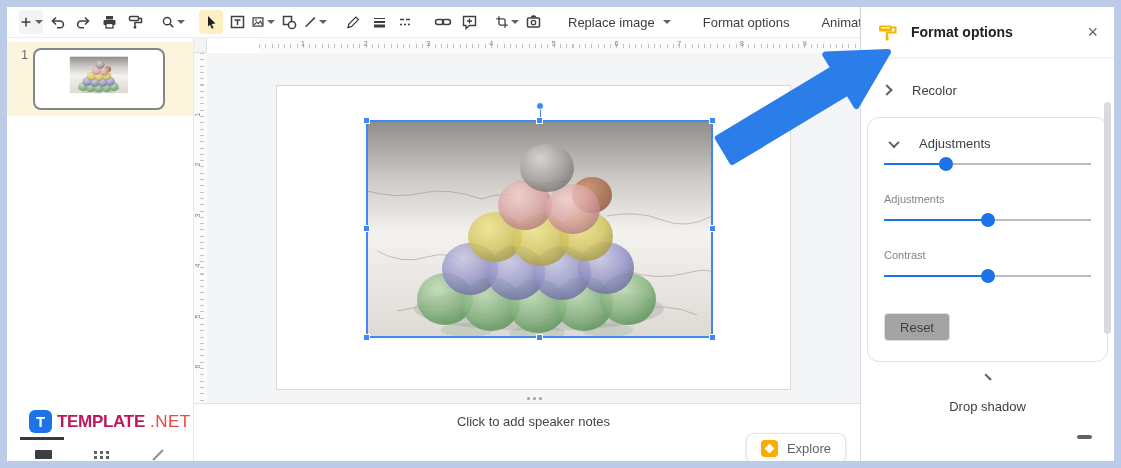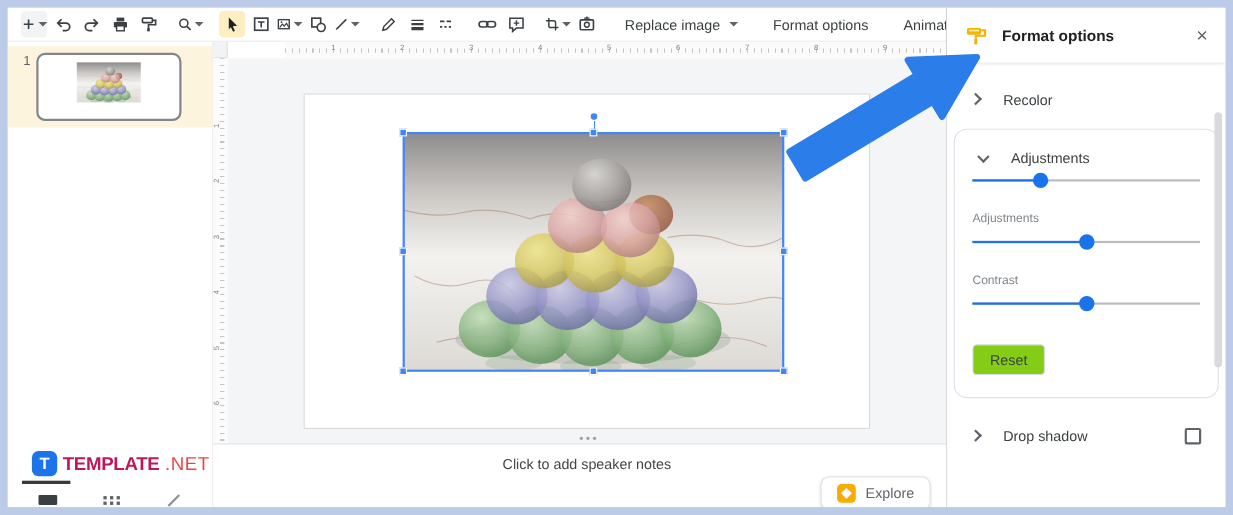--- a/index.html
+++ b/index.html
@@ -82,22 +82,22 @@
   .chev-r { width:8px; height:8px; border-right:2px solid #5f6368; border-top:2px solid #5f6368; transform:rotate(45deg); }
   .chev-d { width:8px; height:8px; border-right:2px solid #5f6368; border-bottom:2px solid #5f6368; transform:rotate(45deg) translate(-1px,-1px); }
   .sect-label { font-size:13px; color:#3c4043; }
   .adj-card { margin:6px 6px 0; border:1px solid #dfe1e5; border-radius:12px; padding:12px 16px 20px; background:#fff; }
   .adj-head { display:flex; align-items:center; gap:21px; padding:6px 6px; cursor:pointer; }
   .slider-label { font-size:11px; color:#80868b; margin:22px 0 8px; }
   .slider { position:relative; height:14px; cursor:pointer; }
   .slider-track { position:absolute; left:0; right:0; top:6px; height:2px; background:#b9bdc1; }
   .slider-fill { position:absolute; left:0; top:6px; height:2px; background:var(--slider-blue,#1a73e8); width:var(--pct,50%); }
   .slider-thumb { position:absolute; top:0; left:var(--pct,50%); margin-left:-7px; width:14px; height:14px; border-radius:50%; background:var(--slider-blue,#1a73e8); }
-  .reset-btn { margin-top:30px; width:66px; height:28px; background:#84cc16; border:1px solid #dadce0; border-radius:4px; font-size:13px; color:#3c4043; font-family:inherit; cursor:pointer; }
-  .shadow-row { margin-top:14px; display:flex; align-items:center; gap:21px; padding:0 22px; height:40px; cursor:pointer; }
+  .reset-btn { margin-top:30px; width:66px; height:28px; background:#a3a3a3; border:1px solid #dadce0; border-radius:4px; font-size:13px; color:#3c4043; font-family:inherit; cursor:pointer; }
+  .shadow-row { margin-top:14px; display:flex; align-items:center; gap:21px; padding:0 22px; height:40px; cursor:pointer;flex-direction:column; }
   .checkbox { margin-left:auto; width:15px; height:15px; border:2px solid #5f6368; border-radius:2px; cursor:pointer; }
   .panel-scrollbar { position:absolute; right:3px; top:95px; width:7px; height:232px; background:#d8dadd; border-radius:4px; cursor:pointer; }
 
   .arrow-overlay { position:absolute; inset:0; pointer-events:none; z-index:20; }
 </style>
 </head>
 <body>
 
 <div class="screen">
   <div class="app">

